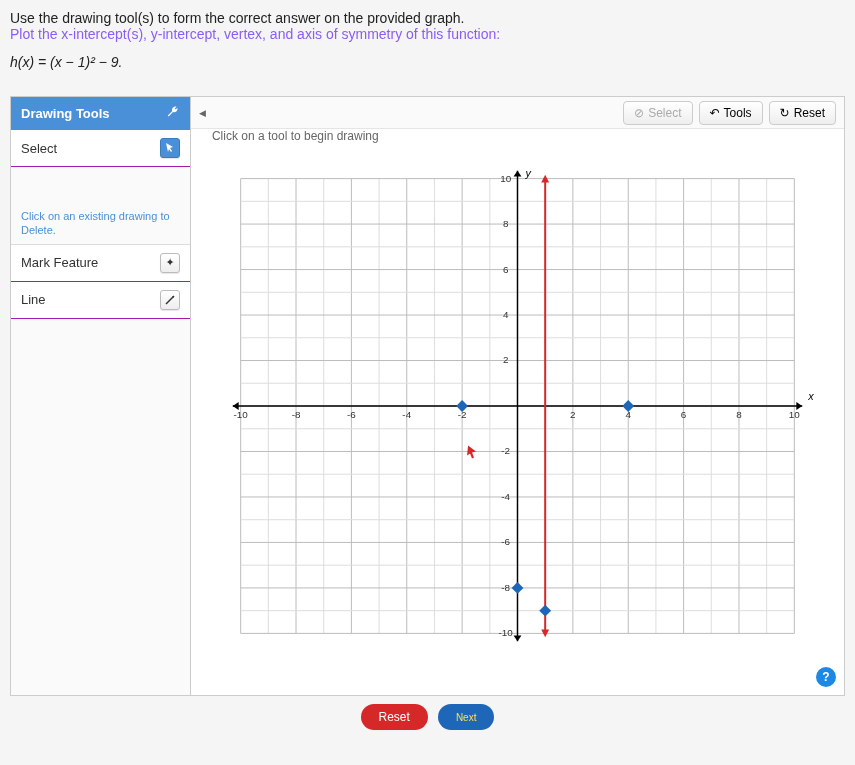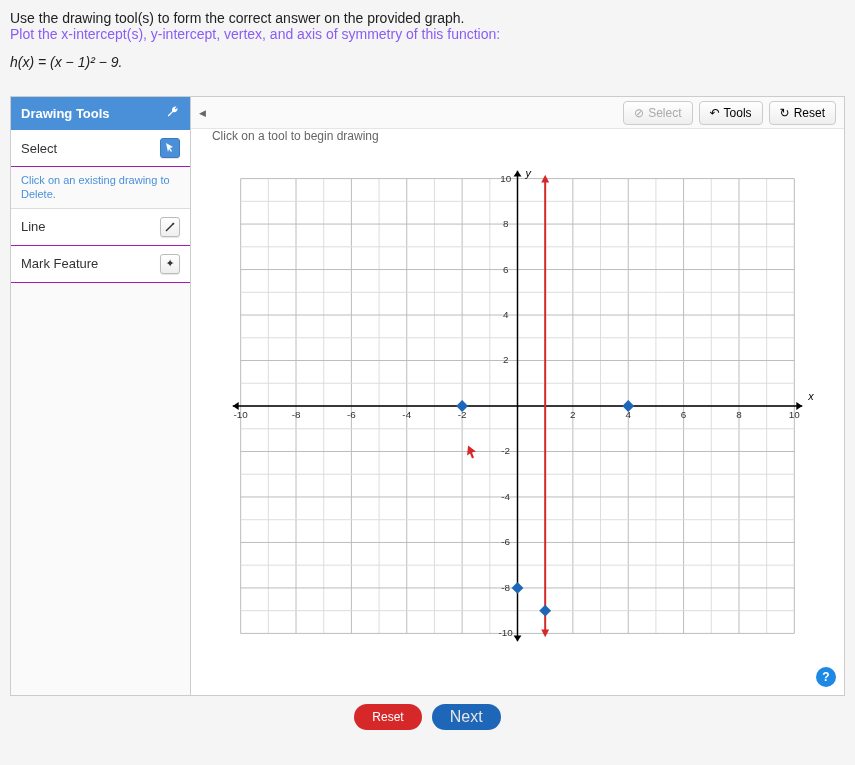--- a/index.html
+++ b/index.html
@@ -8,41 +8,41 @@
 .instruction2 { font-size: 14px; margin-bottom: 12px; color: #8b5cf6; }
 .equation { font-size: 14px; font-style: italic; margin-bottom: 26px; color: #222; }
 .workspace { background: #fff; border: 1px solid #ccc; display: flex; position: relative; height: 600px; }
 .sidebar { width: 180px; border-right: 1px solid #ccc; background: #fafafa; }
 .sidebar-header { background: #4a90d9; color: #fff; font-weight: bold; padding: 8px 10px; font-size: 13px; display: flex; align-items: center; justify-content: space-between; }
 .sidebar-header .wrench { width: 14px; height: 14px; }
 .tool-item { border-bottom: 1px solid #a21caf; padding: 8px 10px; font-size: 13px; display: flex; justify-content: space-between; align-items: center; cursor: pointer; background: #fff; }
 .tool-item.selected { background: #fff; }
 .tool-icon { width: 20px; height: 20px; border: 1px solid #bbb; border-radius: 3px; box-shadow: 0 1px 1px rgba(0,0,0,0.1); background: linear-gradient(#fff,#eee); display: flex; align-items: center; justify-content: center; font-size: 11px; }
 .tool-icon.active { background: #4a90d9; border-color: #3a7bc0; color: #fff; }
-.delete-hint { padding: 6px 10px; font-size: 11px; color: #4a90d9; border-bottom: 1px solid #ddd; line-height: 1.3; }
+.delete-hint { padding: 6px 10px; font-size: 11px; color: #4a90d9; border-bottom: 1px solid #ddd; line-height: 1.3; margin-top: 36px; }
 .canvas-area { flex: 1; position: relative; background: #fff; }
 .toolbar { position: absolute; top: 0; left: 0; right: 0; height: 32px; background: #fafafa; border-bottom: 1px solid #e5e5e5; display: flex; align-items: center; padding: 0 8px; gap: 6px; font-size: 12px; }
 .toolbar-hint { display: flex; align-items: center; gap: 4px; color: #666; margin-top: 46px; }
 .toolbar-spacer { flex: 1; }
 .toolbar-btn { border: 1px solid #ccc; border-radius: 4px; padding: 4px 10px; background: linear-gradient(#fff,#eee); display: flex; align-items: center; gap: 4px; cursor: pointer; font-size: 12px; }
 .toolbar-btn.disabled { color: #aaa; }
 .graph-wrap { position: absolute; top: 40px; left: 20px; right: 20px; bottom: 20px; }
 svg.graph { width: 100%; height: 100%; }
 .grid-line { stroke: #ddd; stroke-width: 1; }
 .grid-line-major { stroke: #bbb; stroke-width: 1; }
 .axis-line { stroke: #000; stroke-width: 1.5; }
 .plot-line { stroke: #d62828; stroke-width: 2; }
 .plot-point { fill: #1e67b8; }
 .tick-label { font-size: 10px; fill: #333; text-anchor: middle; }
 .axis-label { font-size: 11px; font-style: italic; fill: #000; }
 .cursor-arrow { fill: #d62828; }
 .help-badge { position: absolute; bottom: 8px; right: 8px; width: 20px; height: 20px; border-radius: 50%; background: #1e88e5; color: #fff; display: flex; align-items: center; justify-content: center; font-size: 12px; font-weight: bold; cursor: pointer; }
 .bottom-btns { display: flex; gap: 10px; justify-content: center; margin-top: 8px; }
 .btn-reset-bottom { background: #d62828; color: #fff; border: none; border-radius: 14px; padding: 6px 18px; font-size: 12px; cursor: pointer; }
-.btn-next { background: #1e67b8; color: #e5e5e5; border: none; border-radius: 14px; padding: 0 18px; font-size: 16px; cursor: pointer; }
+.btn-next { background: #1e67b8; color: #fde047; border: none; border-radius: 14px; padding: 0 18px; font-size: 10px; cursor: pointer; }
 .collapse-arrow { color: #666; font-size: 9px; }
 </style>
 </head>
 <body>
 
 <p class="instruction">Use the drawing tool(s) to form the correct answer on the provided graph.</p>
 <p class="instruction2">Plot the x-intercept(s), y-intercept, vertex, and axis of symmetry of this function:</p>
 <p class="equation">h(x) = (x − 1)² − 9.</p>
 
 <div class="workspace">
@@ -58,31 +58,31 @@
     <div class="tool-item selected">
       <span>Select</span>
       <span class="tool-icon active">
         <svg width="12" height="12" viewBox="0 0 12 12">
             <path fill="#fff" d="M2 1l7 4-3 1 2 3-1 1-2-3-1 3z"></path>
           </svg>
       </span>
     </div>
     <div class="delete-hint">Click on an existing drawing to Delete.</div>
     <div class="tool-item">
+      <span>Mark Feature</span>
+      <span class="tool-icon">✦</span>
+    </div>
+    <div class="tool-item">
       <span>Line</span>
       <span class="tool-icon">
         <svg width="12" height="12" viewBox="0 0 12 12">
             <line x1="2" y1="10" x2="10" y2="2" stroke="#333" stroke-width="1.5"></line>
             <polygon points="10,2 8,2 10,4" fill="#333"></polygon>
           </svg>
       </span>
-    </div>
-    <div class="tool-item">
-      <span>Mark Feature</span>
-      <span class="tool-icon">✦</span>
     </div>
   </div>
 
   <div class="canvas-area">
     <div class="toolbar">
       <span class="collapse-arrow">◀</span>
       <span class="toolbar-hint">Click on a tool to begin drawing</span>
       <span class="toolbar-spacer"></span>
       <button class="toolbar-btn disabled">
         <span>⊘</span>

